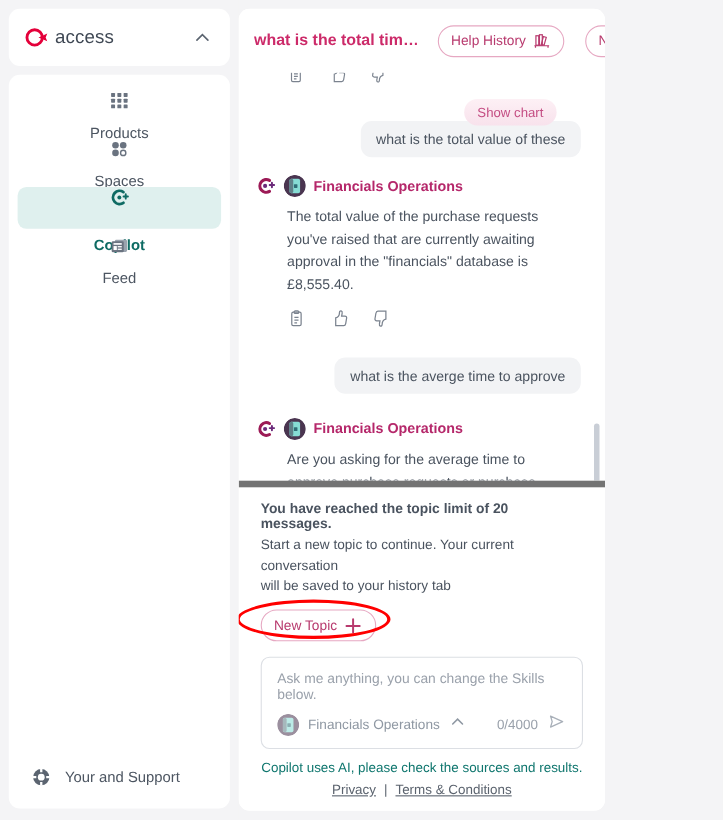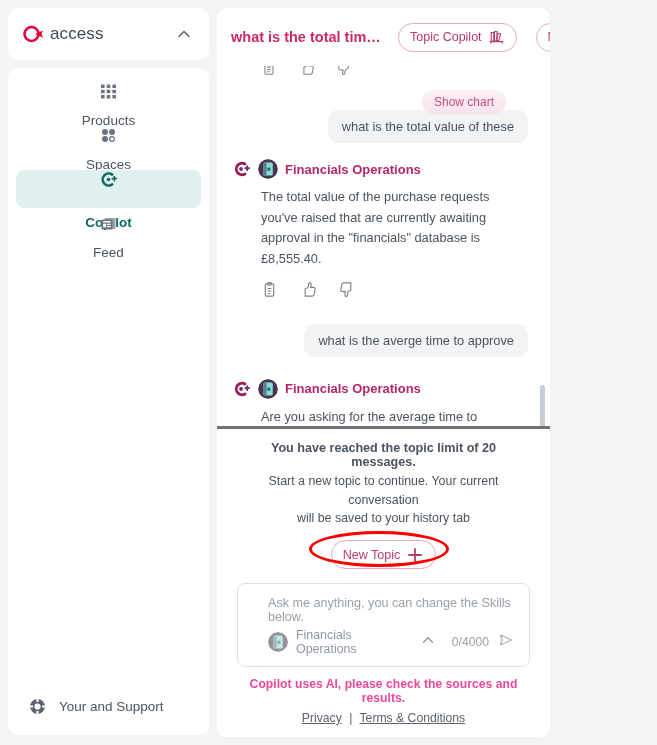--- a/index.html
+++ b/index.html
@@ -229,23 +229,23 @@
   .scrollbar-thumb {
     position: absolute;
     left: 0; width: 5px;
     border-radius: 3px;
     background: #c9ced6;
   }
 
   
   .limit-area {
     flex: 0 0 auto;
-    border-top: 3px solid #737373;
+    border-top: 6px solid #737373;
     padding: 12px 20px 4px 20px;
-    text-align: center;
+    text-align: left;
     background: #fff;
     position: relative;
   }
   .limit-title {
     font-size: 12.6px;
     font-weight: bold;
     color: #4a535f;
     margin-bottom: 3px;
   }
   .limit-sub {
@@ -268,21 +268,21 @@
     border-radius: 50%;
     pointer-events: none;
   }
 
   
   .composer-outer { padding: 10px 20px 0 20px; background: #fff; }
   .composer {
     border: 1px solid #dcdfe4;
     border-radius: 8px;
     height: 84px;
-    padding: 12px 14px 10px 30px;
+    padding: 12px 14px 10px 14px;
     display: flex;
     flex-direction: column;
     justify-content: space-between;
     cursor: text;
   }
   .composer-placeholder {
     font-size: 12.6px;
     color: #9aa1ab;
   }
   .composer-bottom {
@@ -303,21 +303,21 @@
   .composer-spacer { flex: 1 1 auto; }
   .counter { font-size: 12.2px; color: #9aa1ab; }
   .send-ico { cursor: pointer; display:block; }
 
   
   .footer {
     padding: 10px 20px 12px 20px;
     text-align: center;
     background: #fff;
   }
-  .footer-note { font-size: 12.2px; color: #ec4899; font-weight: bold; }
+  .footer-note { font-size: 12.2px; color: #0f766e; }
   .footer-links { margin-top: 6px; font-size: 12.2px; color: #5b636e; }
   .footer-links a { color: #5b636e; text-decoration: underline; cursor: pointer; }
   .sep { margin: 0 4px; }
 </style>
 </head>
 <body>
 
 <div id="app">
 
   <aside class="sidebar">
@@ -410,21 +410,21 @@
 
     </nav>
   </aside>
 
   <section class="main">
 
     <header class="topbar">
       <div class="topic-title">what is the total tim…</div>
 
       <div class="pill">
-        <span>Topic Copilot</span>
+        <span>Help History</span>
         <span>
           <svg width="17" height="17" viewBox="0 0 17 17">
             <g fill="none" stroke="#b83a6e" stroke-width="1.1">
               <rect x="3.2" y="3.5" width="2.6" height="8.6"></rect>
               <rect x="6.4" y="2.6" width="2.6" height="9.5"></rect>
               <path d="M10 4.2 l2.6 .8 l-2 7.1 l-2.5-.8 z"></path>
               <path d="M1.8 12.6 h13.4 M2.8 14.4 v-1.8 M14.2 14.4 v-1.8"></path>
             </g>
           </svg>
         </span>

